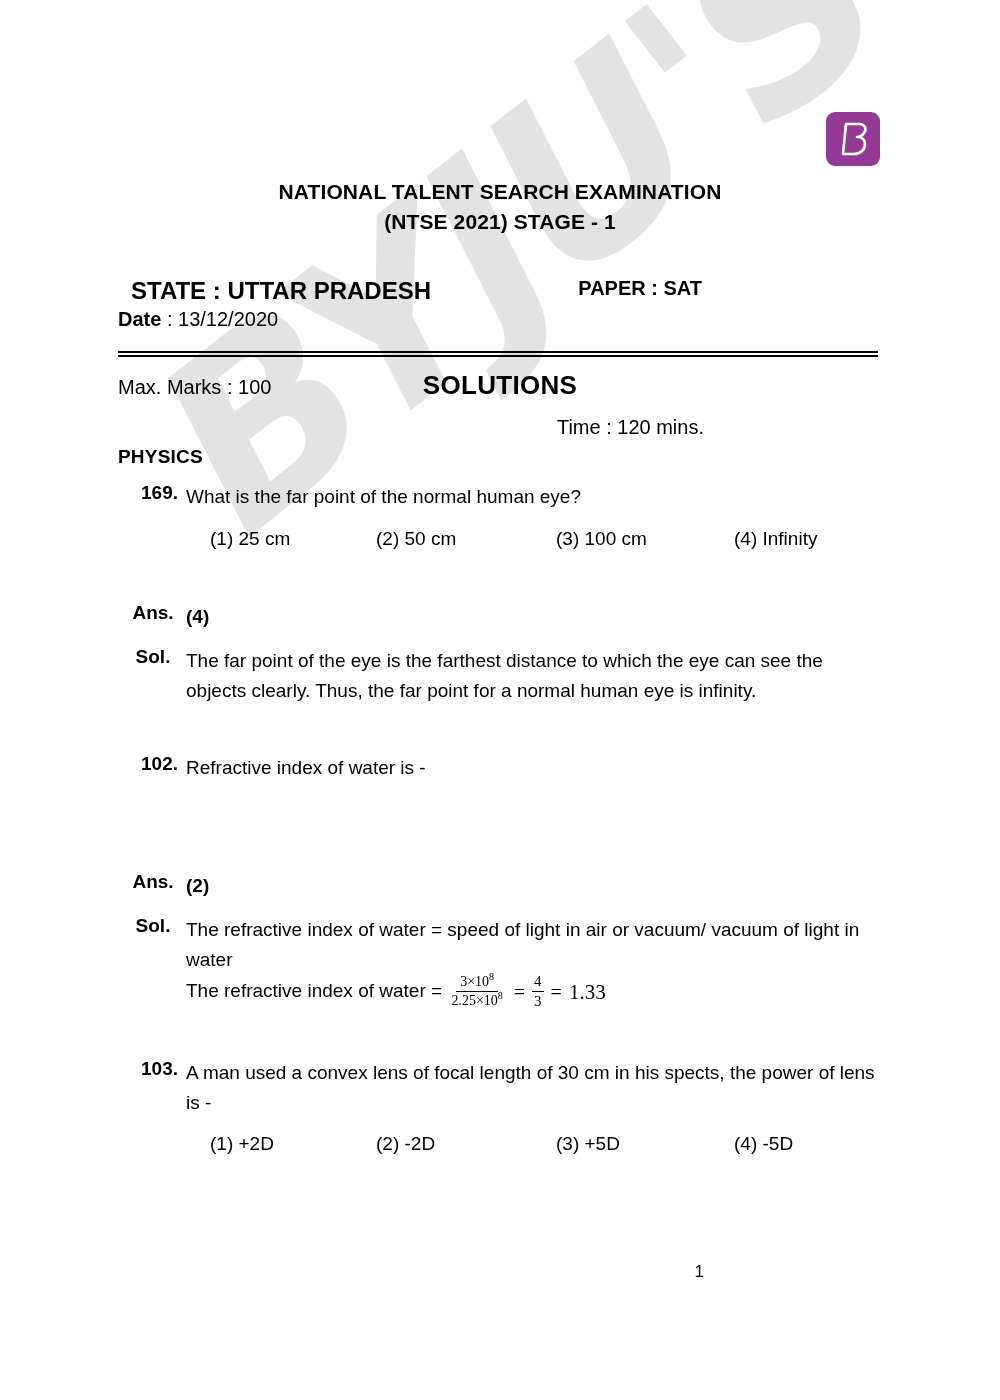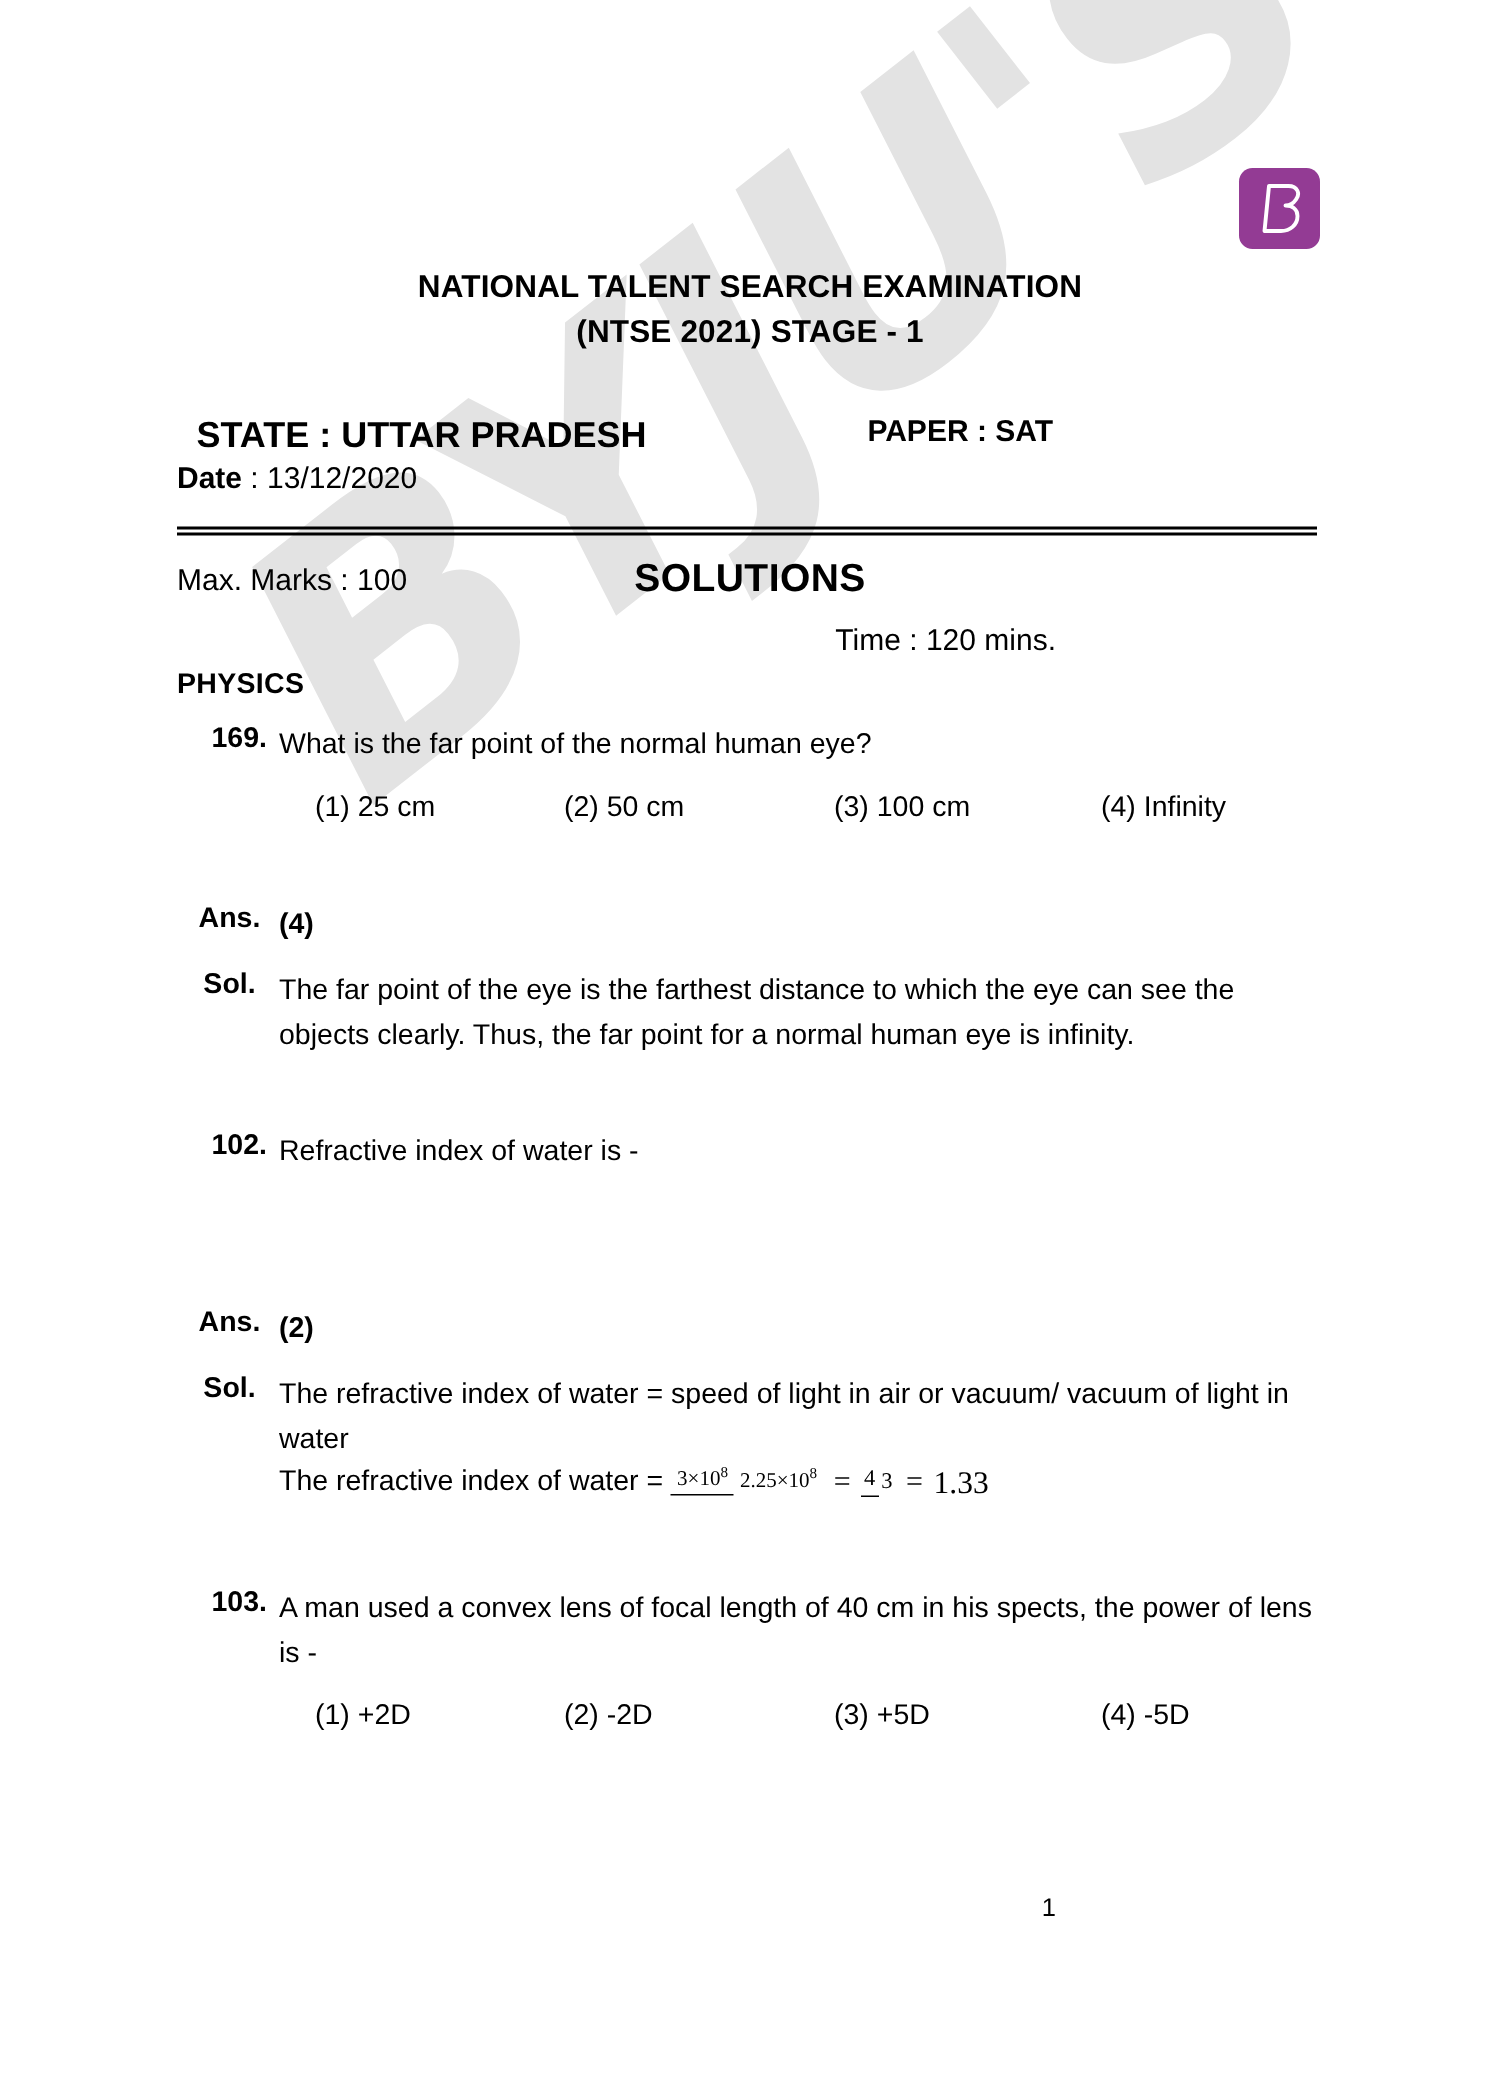--- a/index.html
+++ b/index.html
@@ -204,21 +204,21 @@
   .math {
     font-family: "Liberation Serif", serif;
     font-size: 20px;
     display: inline-flex;
     align-items: center;
     vertical-align: middle;
     gap: 7px;
   }
   .frac {
     display: inline-flex;
-    flex-direction: row;
+    flex-direction: column;
     align-items: center;
     vertical-align: middle;
     font-size: 14px;
     line-height: 1.15;
   }
   .frac .num {
     padding: 0 4px 1px 4px;
     border-bottom: 1px solid #000;
   }
   .frac .den {
@@ -312,21 +312,21 @@
             <span class="num">4</span>
             <span class="den">3</span>
           </span>
           <span class="eq">=</span>
           <span class="res">1.33</span>
         </span></span>
     </div>
 
     <div class="qrow" style="top:1058px">
       <span class="qnum">103.</span>
-      <span class="qtext">A man used a convex lens of focal length of 40 cm in his spects, the power of lens is -</span>
+      <span class="qtext">A man used a convex lens of focal length of 30 cm in his spects, the power of lens is -</span>
     </div>
     <div class="optrow" style="top:1133px">
       <span class="opt">(1) +2D</span>
       <span class="opt">(2) -2D</span>
       <span class="opt">(3) +5D</span>
       <span class="opt">(4) -5D</span>
     </div>
 
     <div id="page-number">1</div>
 

